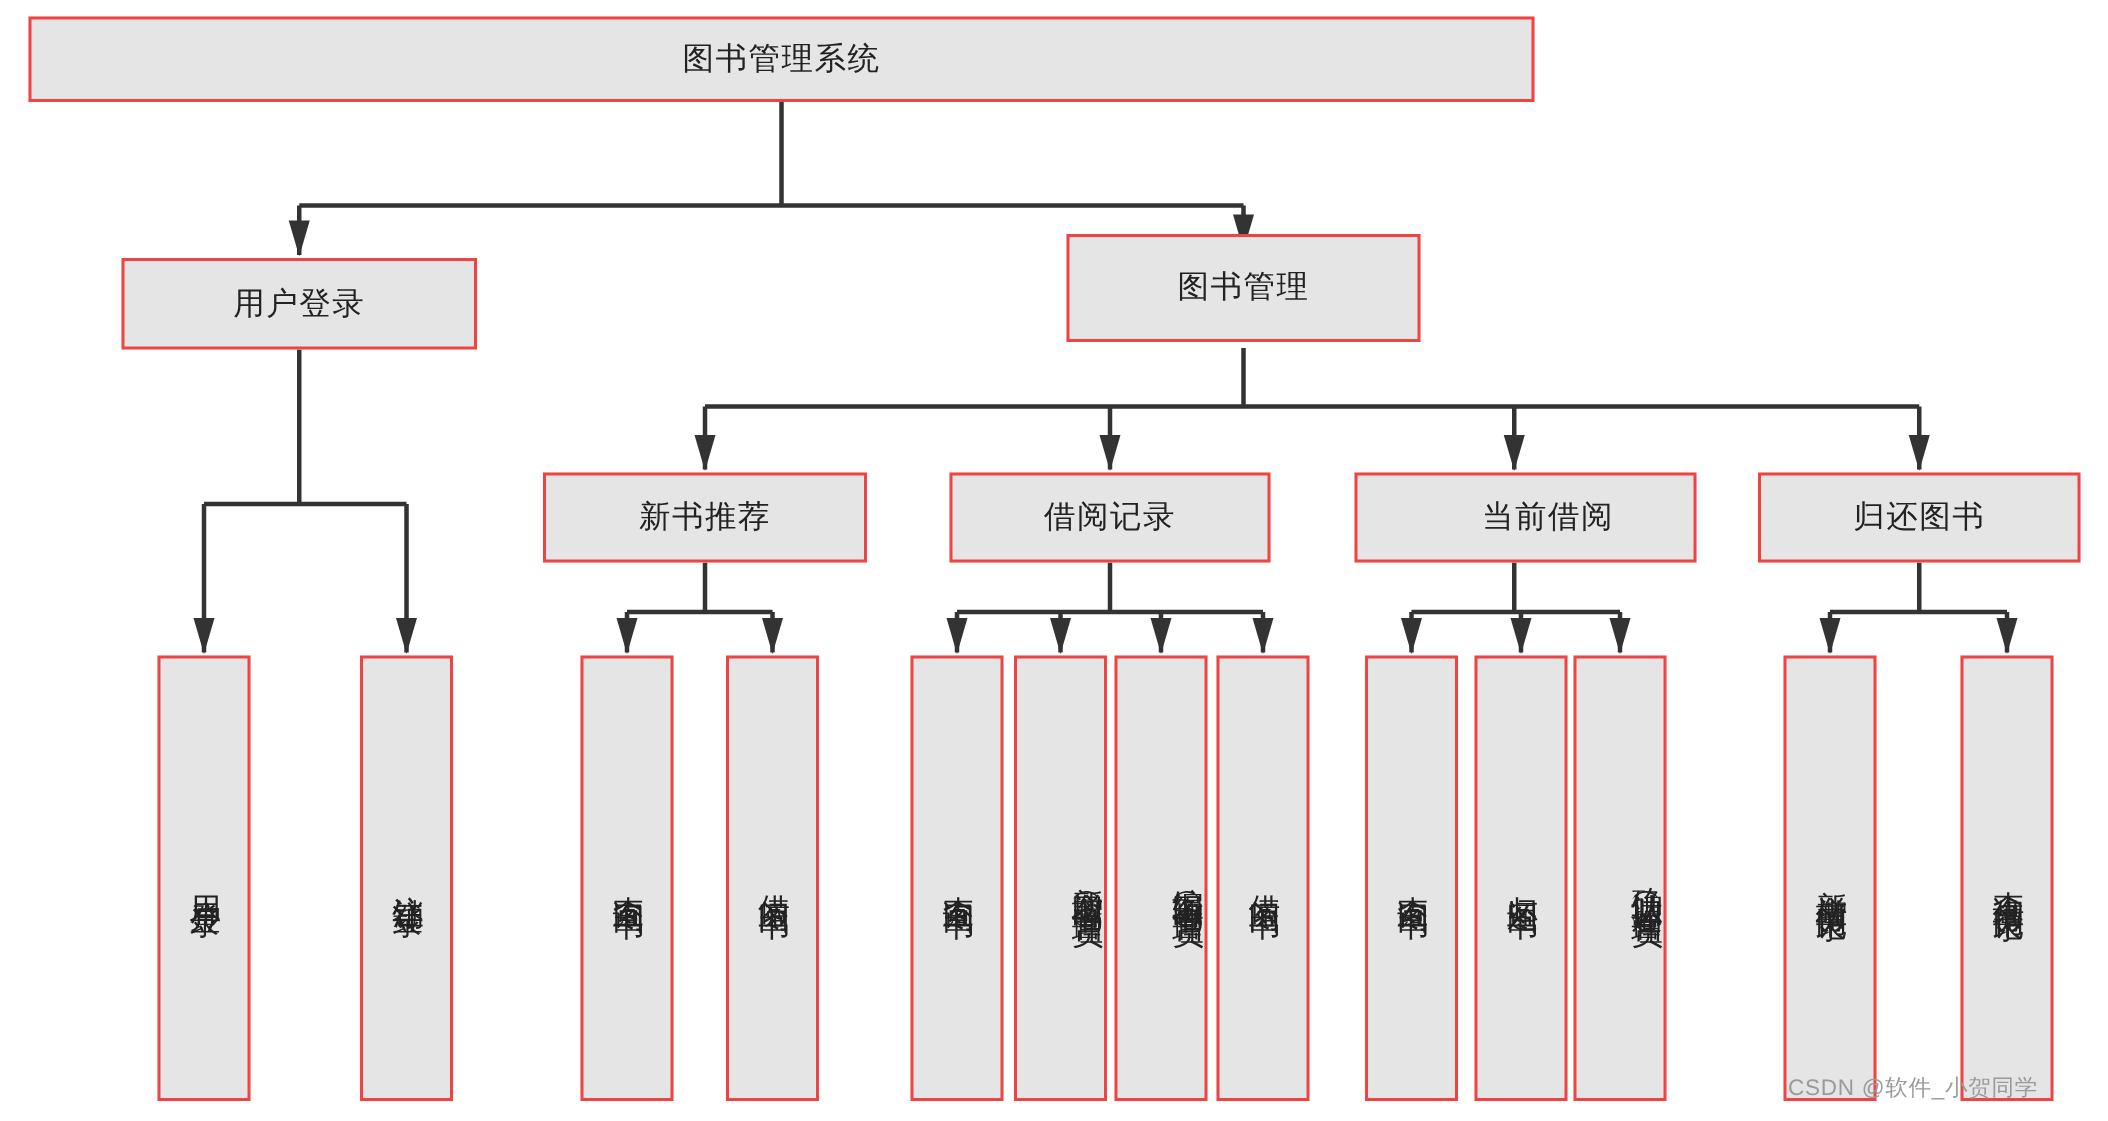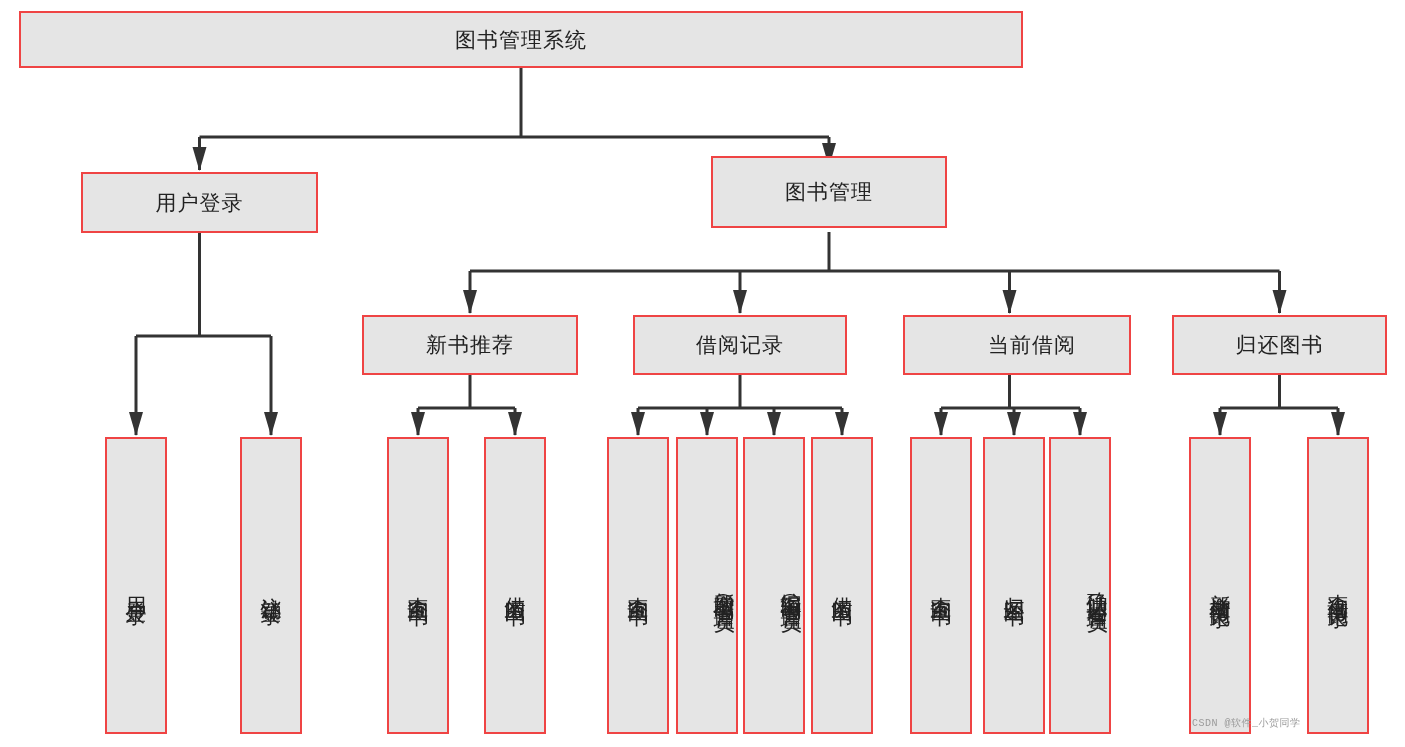--- a/index.html
+++ b/index.html
@@ -50,25 +50,24 @@
     justify-content: center;
     padding-top: 6px;
     text-align: left;
   }
   .node-v.center {
     align-items: center;
     padding-top: 0;
   }
   .watermark {
     position: absolute;
-    font-size: 10px;
+    font-size: 15px;
     color: #9a9a9a;
     white-space: nowrap;
     letter-spacing: 0.5px;
-    font-family: Liberation Mono, monospace;
   }
 </style>
 </head>
 <body>
 
 <div id="canvas">
 
   <svg id="wires" viewBox="0 0 1405 747" xmlns="http://www.w3.org/2000/svg">
       <line x1="521" y1="68" x2="521" y2="137" stroke="#333333" stroke-width="3"></line>
       <line x1="199.5" y1="137" x2="829" y2="137" stroke="#333333" stroke-width="3"></line>

